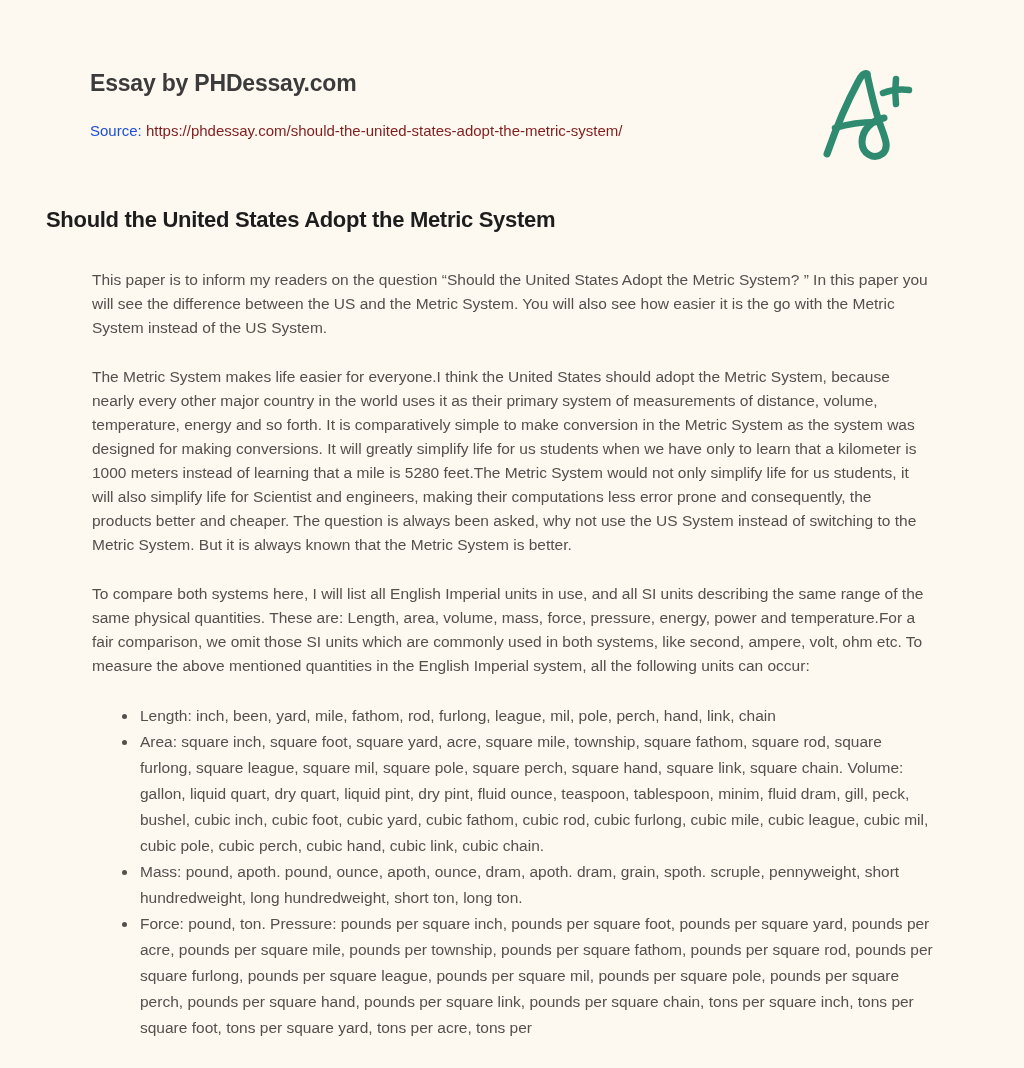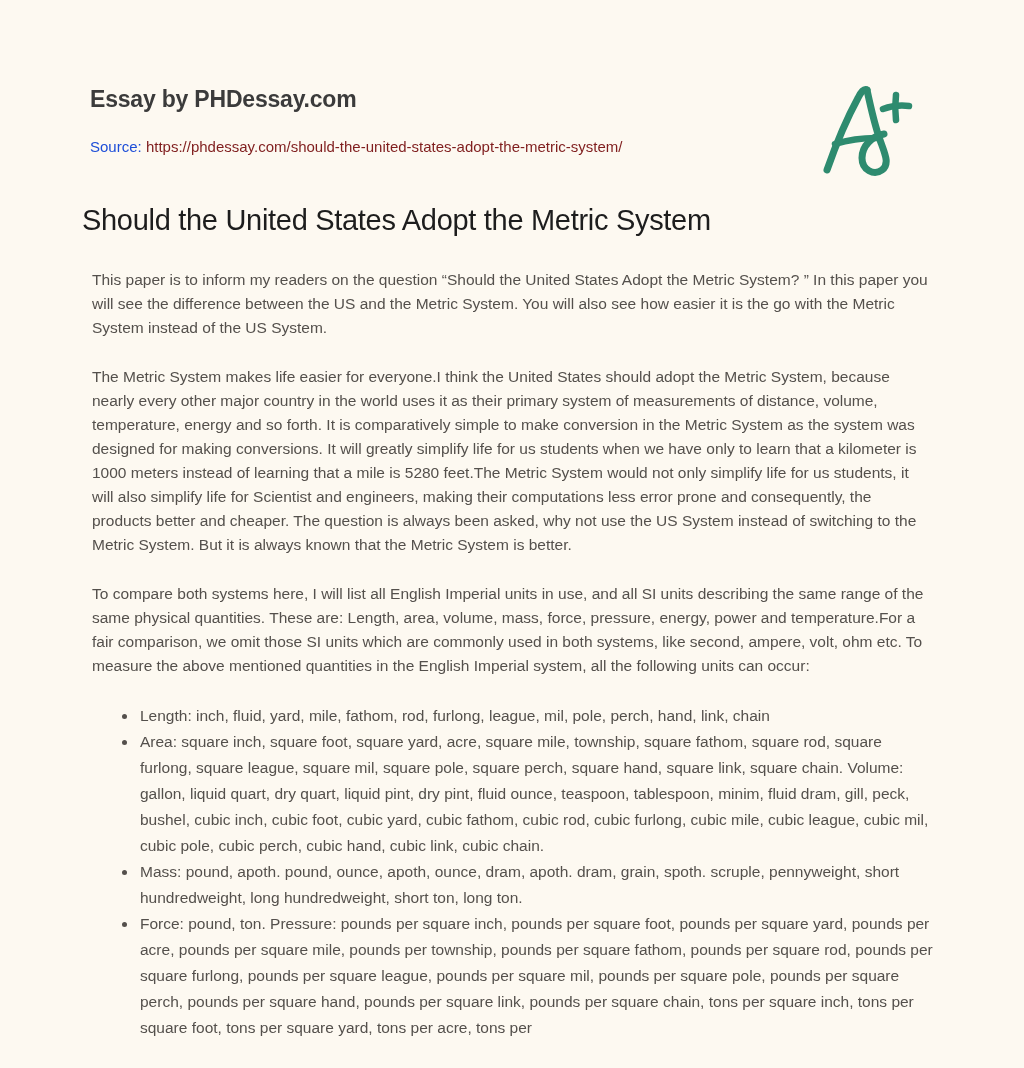--- a/index.html
+++ b/index.html
@@ -14,21 +14,21 @@
     background: #fdf9f1;
     font-family: "Liberation Sans", sans-serif;
     overflow: hidden;
     position: relative;
   }
 
   
   .header {
     position: absolute;
     left: 0;
-    top: 16px;
+    top: 0;
     width: 1024px;
     height: 200px;
   }
   .brand-line {
     position: absolute;
     left: 90px;
     top: 70px;
     font-size: 23px;
     font-weight: bold;
     color: #3b3b3b;
@@ -63,24 +63,24 @@
 
   
   .article {
     position: absolute;
     left: 0;
     top: 200px;
     width: 1024px;
   }
   .page-title {
     margin: 0;
-    padding: 0 82px;
-    font-size: 29px;
+    padding: 0 46px;
+    font-size: 22px;
     line-height: 40px;
-    font-weight: normal;
+    font-weight: bold;
     color: #1d1d1d;
     letter-spacing: -0.3px;
   }
   .body-copy {
     padding: 0 90px 0 92px;
     margin-top: 28px;
   }
   .body-copy p {
     margin: 0 0 25px 0;
     font-size: 15.5px;
@@ -147,20 +147,20 @@
 
   <h1 class="page-title">Should the United States Adopt the Metric System</h1>
 
   <div class="body-copy">
 
     <p>This paper is to inform my readers on the question “Should the United States Adopt the Metric System? ” In this paper you will see the difference between the US and the Metric System. You will also see how easier it is the go with the Metric System instead of the US System.</p>
     <p>The Metric System makes life easier for everyone.I think the United States should adopt the Metric System, because nearly every other major country in the world uses it as their primary system of measurements of distance, volume, temperature, energy and so forth. It is comparatively simple to make conversion in the Metric System as the system was designed for making conversions. It will greatly simplify life for us students when we have only to learn that a kilometer is 1000 meters instead of learning that a mile is 5280 feet.The Metric System would not only simplify life for us students, it will also simplify life for Scientist and engineers, making their computations less error prone and consequently, the products better and cheaper. The question is always been asked, why not use the US System instead of switching to the Metric System. But it is always known that the Metric System is better.</p>
     <p>To compare both systems here, I will list all English Imperial units in use, and all SI units describing the same range of the same physical quantities. These are: Length, area, volume, mass, force, pressure, energy, power and temperature.For a fair comparison, we omit those SI units which are commonly used in both systems, like second, ampere, volt, ohm etc. To measure the above mentioned quantities in the English Imperial system, all the following units can occur:</p>
 
     <ul>
-      <li>Length: inch, fluid, yard, mile, fathom, rod, furlong, league, mil, pole, perch, hand, link, chain</li>
+      <li>Length: inch, been, yard, mile, fathom, rod, furlong, league, mil, pole, perch, hand, link, chain</li>
       <li>Area: square inch, square foot, square yard, acre, square mile, township, square fathom, square rod, square furlong, square league, square mil, square pole, square perch, square hand, square link, square chain. Volume: gallon, liquid quart, dry quart, liquid pint, dry pint, fluid ounce, teaspoon, tablespoon, minim, fluid dram, gill, peck, bushel, cubic inch, cubic foot, cubic yard, cubic fathom, cubic rod, cubic furlong, cubic mile, cubic league, cubic mil, cubic pole, cubic perch, cubic hand, cubic link, cubic chain.</li>
       <li>Mass: pound, apoth. pound, ounce, apoth, ounce, dram, apoth. dram, grain, spoth. scruple, pennyweight, short hundredweight, long hundredweight, short ton, long ton.</li>
       <li>Force: pound, ton. Pressure: pounds per square inch, pounds per square foot, pounds per square yard, pounds per acre, pounds per square mile, pounds per township, pounds per square fathom, pounds per square rod, pounds per square furlong, pounds per square league, pounds per square mil, pounds per square pole, pounds per square perch, pounds per square hand, pounds per square link, pounds per square chain, tons per square inch, tons per square foot, tons per square yard, tons per acre, tons per</li>
     </ul>
 
   </div>
 </div>
 
 </body></html>

